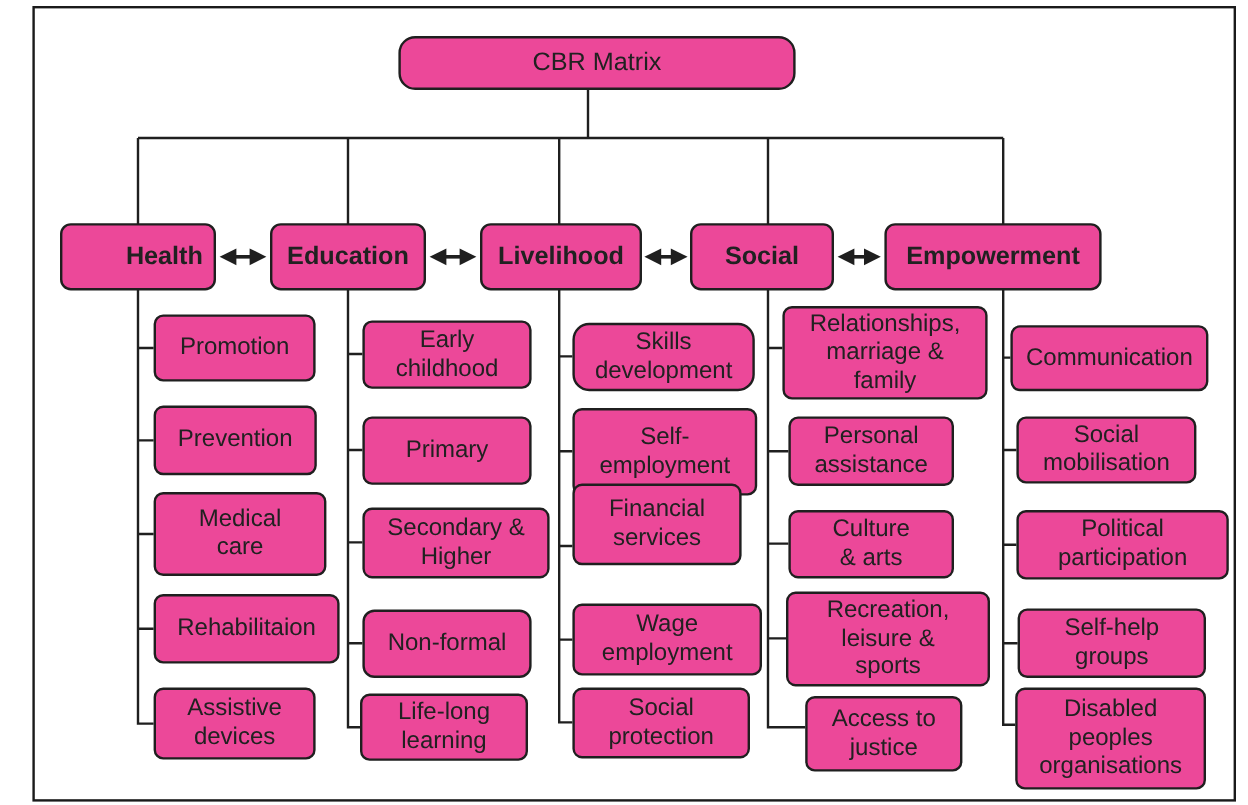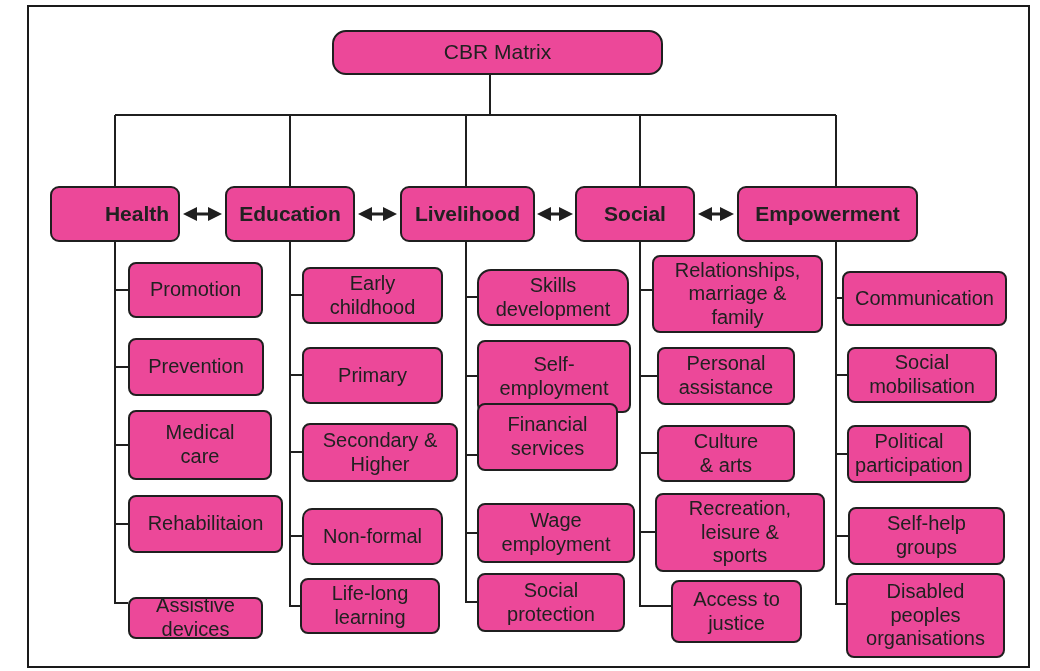--- a/index.html
+++ b/index.html
@@ -72,21 +72,21 @@
   <div class="node header" style="left:225px;top:186px;width:130px;height:56px;">Education</div>
   <div class="node header" style="left:400px;top:186px;width:135px;height:56px;">Livelihood</div>
   <div class="node header" style="left:575px;top:186px;width:120px;height:56px;">Social</div>
   <div class="node header" style="left:737px;top:186px;width:181px;height:56px;">Empowerment</div>
 
   <div class="node" style="left:128px;top:262px;width:135px;height:56px;">Promotion</div>
   <div class="node" style="left:128px;top:338px;width:136px;height:58px;">Prevention</div>
   <div class="node" style="left:128px;top:410px;width:144px;height:70px;">Medical
 care</div>
   <div class="node" style="left:128px;top:495px;width:155px;height:58px;">Rehabilitaion</div>
-  <div class="node" style="left:128px;top:573px;width:135px;height:42px;margin-top:24px;">Assistive
+  <div class="node" style="left:128px;top:573px;width:135px;height:60px;">Assistive
 devices</div>
 
   <div class="node" style="left:302px;top:267px;width:141px;height:57px;">Early
 childhood</div>
   <div class="node" style="left:302px;top:347px;width:141px;height:57px;">Primary</div>
   <div class="node" style="left:302px;top:423px;width:156px;height:59px;">Secondary &amp;
 Higher</div>
   <div class="node" style="left:302px;top:508px;width:141px;height:57px;border-radius:10px;">Non-formal</div>
   <div class="node" style="left:300px;top:578px;width:140px;height:56px;">Life-long
 learning</div>
@@ -111,21 +111,21 @@
 &amp; arts</div>
   <div class="node" style="left:655px;top:493px;width:170px;height:79px;">Recreation,
 leisure &amp;
 sports</div>
   <div class="node" style="left:671px;top:580px;width:131px;height:63px;">Access to
 justice</div>
 
   <div class="node" style="left:842px;top:271px;width:165px;height:55px;">Communication</div>
   <div class="node" style="left:847px;top:347px;width:150px;height:56px;">Social
 mobilisation</div>
-  <div class="node" style="left:847px;top:425px;width:124px;height:58px;">Political
+  <div class="node" style="left:847px;top:425px;width:177px;height:58px;">Political
 participation</div>
   <div class="node" style="left:848px;top:507px;width:157px;height:58px;">Self-help
 groups</div>
   <div class="node" style="left:846px;top:573px;width:159px;height:85px;">Disabled
 peoples
 organisations</div>
 
 </div>
 
 </body></html>

